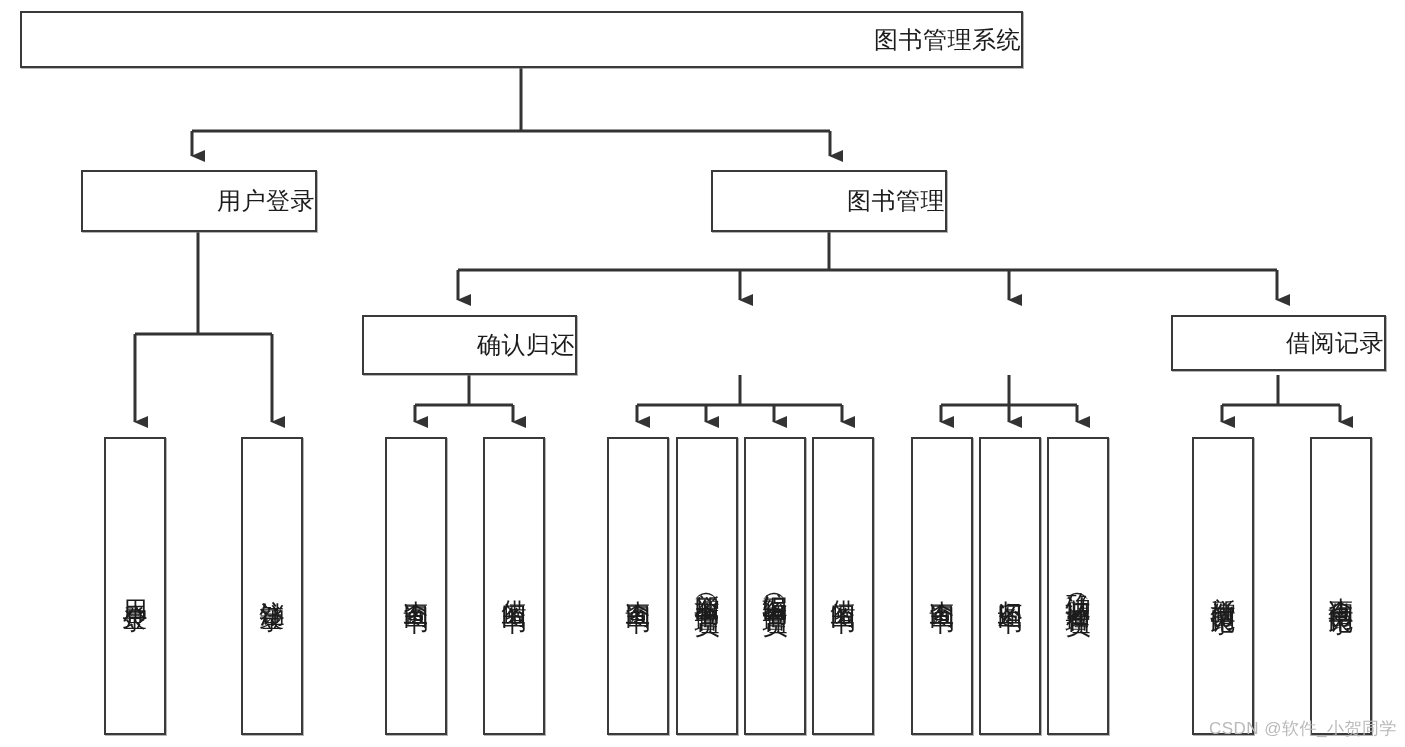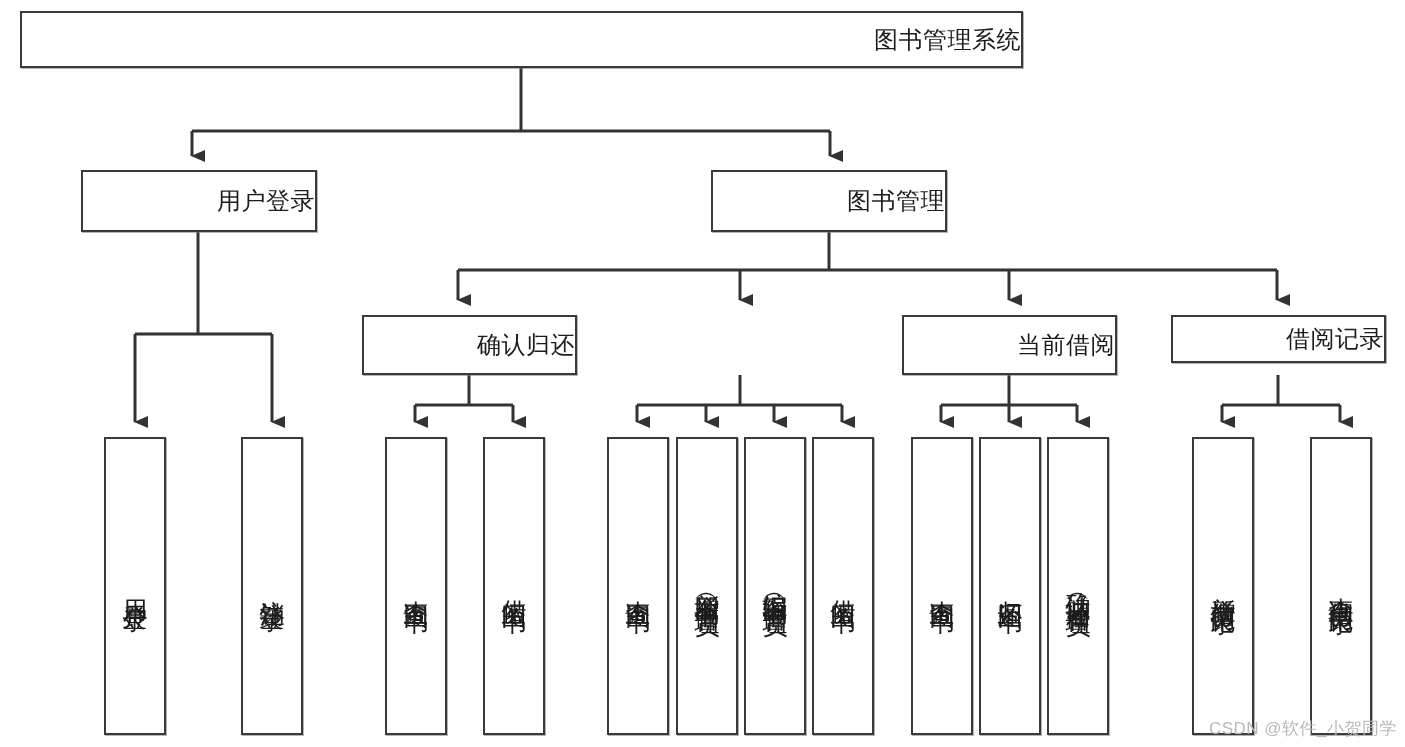--- a/index.html
+++ b/index.html
@@ -136,24 +136,21 @@
   <div class="node horiz" style="left:81px; top:170px; width:236px; height:62px;">
     <span class="label">用户登录</span>
   </div>
   <div class="node horiz" style="left:711px; top:170px; width:236px; height:62px;">
     <span class="label">图书管理</span>
   </div>
 
   <div class="node horiz" style="left:362px; top:315px; width:215px; height:60px;">
     <span class="label">确认归还</span>
   </div>
-  <div class="node horiz" style="left:902px; top:315px; width:215px; height:60px;">
-    <span class="label">当前借阅</span>
-  </div>
-  <div class="node horiz" style="left:1171px; top:315px; width:215px; height:48px;">
+  <div class="node horiz" style="left:1171px; top:315px; width:215px; height:56px;">
     <span class="label">借阅记录</span>
   </div>
 
   <div class="node vert" style="left:104px; top:437px; width:62px; height:298px;">
     <span class="label">用户登录</span>
   </div>
   <div class="node vert" style="left:241px; top:437px; width:62px; height:298px;">
     <span class="label">注销登录</span>
   </div>
 

